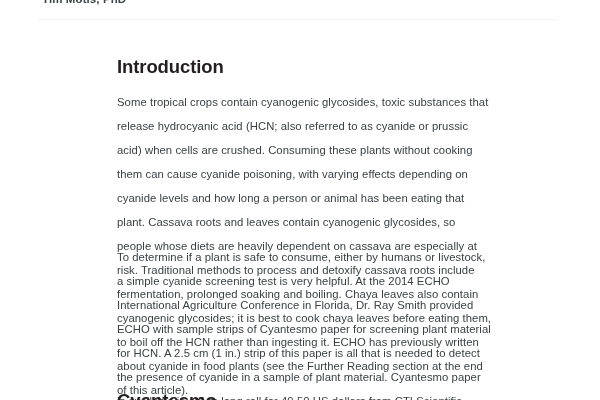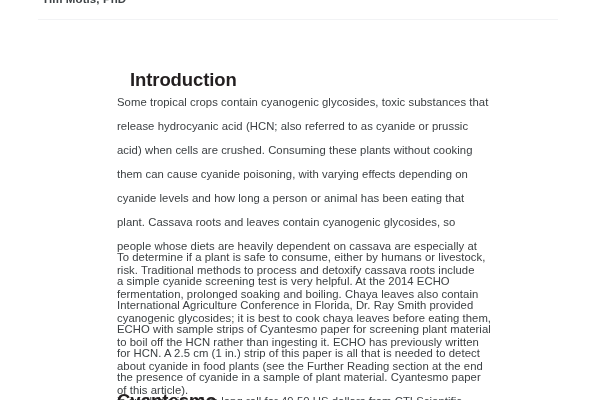--- a/index.html
+++ b/index.html
@@ -47,21 +47,21 @@
 
   
   .article {
     position: absolute;
     left: 117px;
     top: 0;
     width: 375px;
   }
 
   .section-heading {
-    margin: 13px;
+    margin: 0;
     padding: 0;
     font-size: 18.5px;
     font-weight: 700;
     color: #231f20;
     letter-spacing: -0.1px;
   }
   .heading-intro {
     position: absolute;
     top: 56px;
     left: 0;

